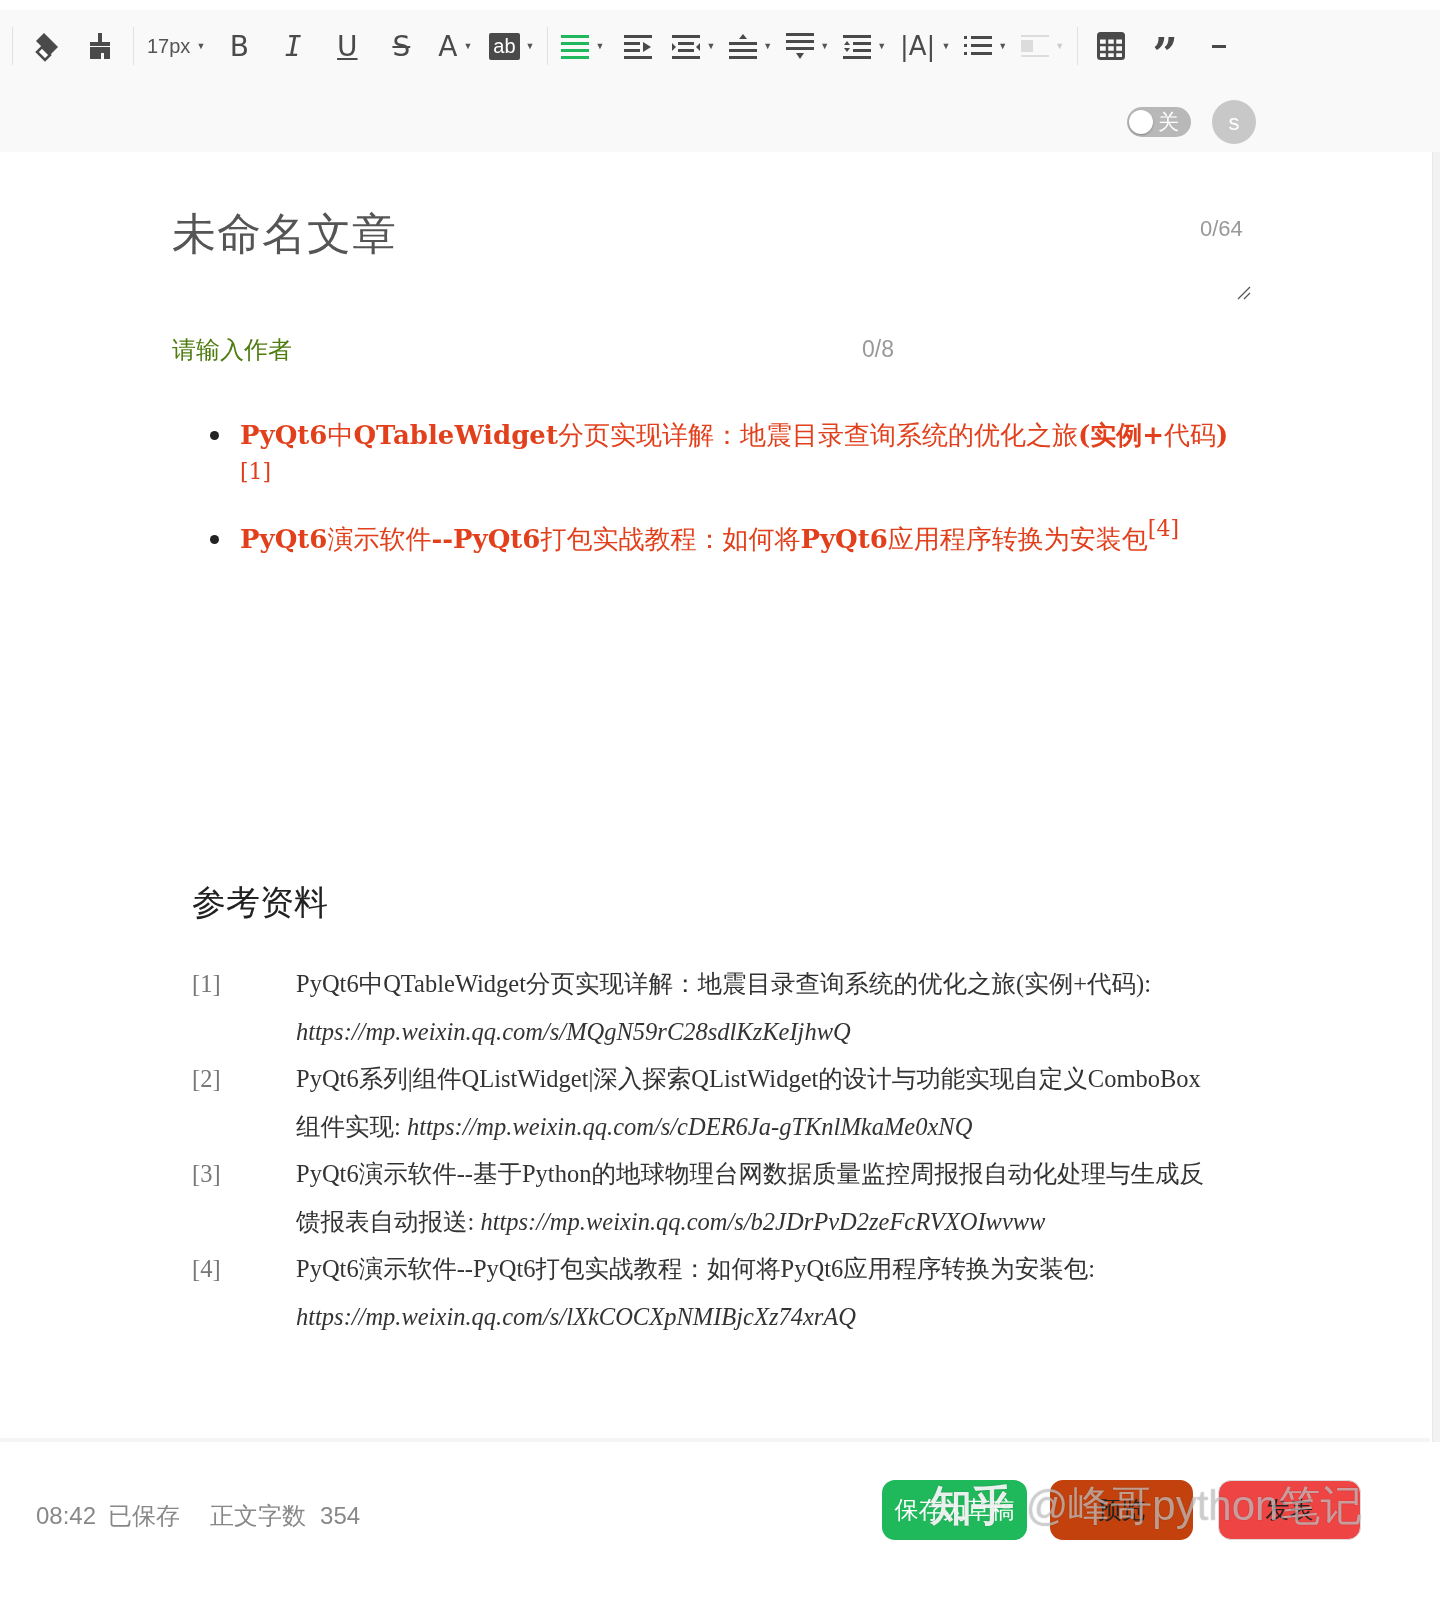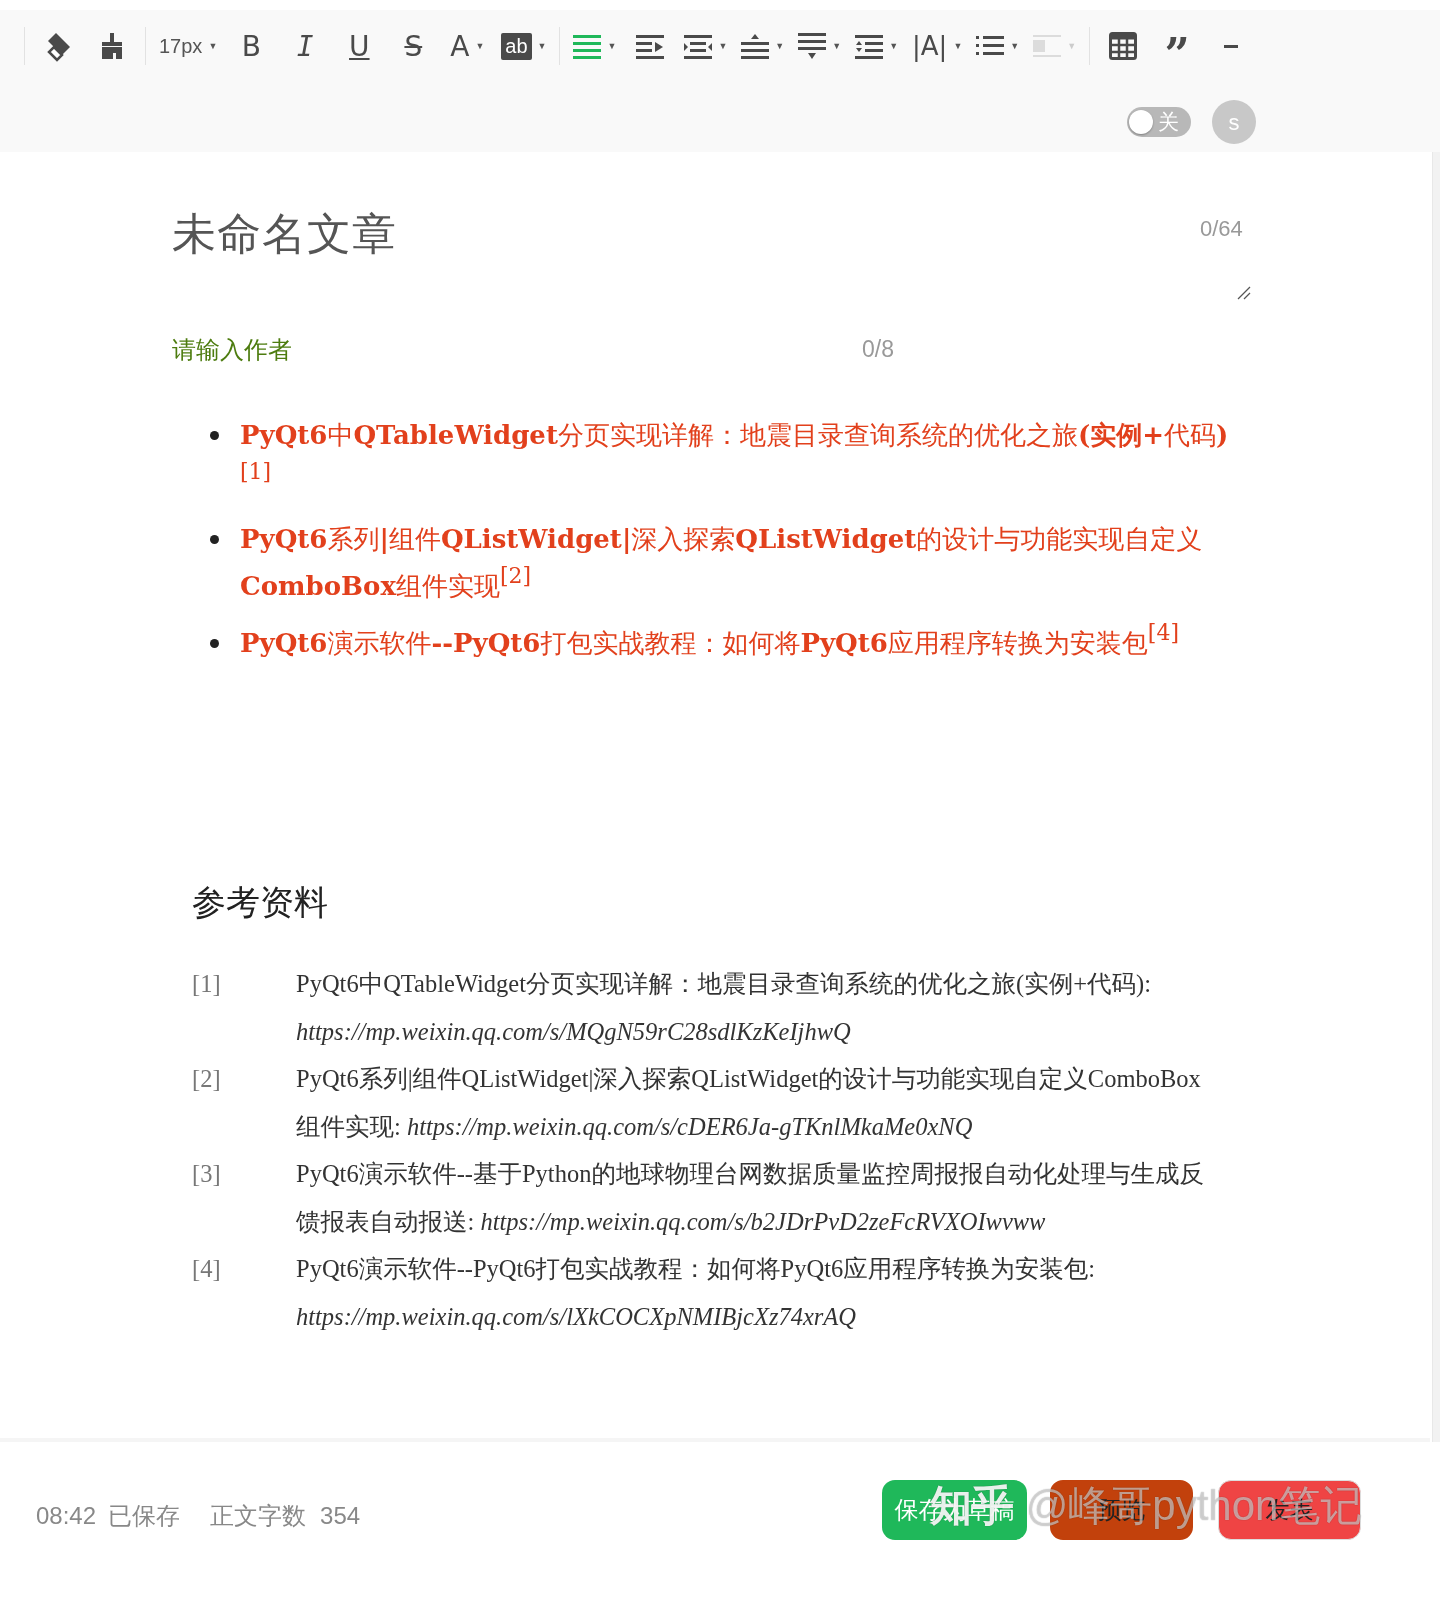--- a/index.html
+++ b/index.html
@@ -1,20 +1,20 @@
 <!DOCTYPE html>
 <html><head>
 <meta charset="utf-8">
 <style>
   * { box-sizing: border-box; margin: 0; padding: 0; }
   html, body { width: 1440px; height: 1609px; background: #ffffff; overflow: hidden; }
   body { font-family: "Liberation Sans", "DejaVu Sans", sans-serif; color: #333; position: relative; }
 
   .topbar { position: absolute; left: 0; top: 10px; width: 1440px; height: 142px; background: #f9f9f9; }
-  .toolbar { position: absolute; left: 0; top: 0; height: 72px; width: 1440px; display: flex; align-items: center; padding-left: 18px; }
+  .toolbar { position: absolute; left: 0; top: 0; height: 72px; width: 1440px; display: flex; align-items: center; padding-left: 6px; }
   .sep { width: 1px; height: 38px; background: #e2e2e2; margin: 0 6px; }
   .tb-btn { height: 40px; min-width: 40px; display: flex; align-items: center; justify-content: center; color: #4a4a4a; margin: 0 7px; cursor: pointer; position: relative; }
   .tb-btn svg { display: block; }
   .caret { font-size: 9px; color: #555; margin-left: 6px; }
   .fontsize { font-size: 20px; color: #555; font-weight: 300; }
   .tb-letter { font-size: 28px; color: #4a4a4a; font-family: "DejaVu Sans", sans-serif; }
 
   .menubar { position: absolute; left: 0; top: 82px; height: 60px; width: 1440px; }
   .menu-items { position: absolute; left: 190px; top: 10px; display: flex; }
   .menu-item { font-size: 26px; color: #333; margin-right: 36px; cursor: pointer; line-height: 40px; }
@@ -253,21 +253,20 @@
   <svg width="16" height="16" viewBox="0 0 16 16">
       <line x1="2" y1="14" x2="14" y2="2" stroke="#555" stroke-width="1.3"></line>
       <line x1="8" y1="14" x2="14" y2="8" stroke="#555" stroke-width="1.3"></line>
     </svg>
 </div>
 <div class="author-input">请输入作者</div>
 <div class="author-count">0/8</div>
 
 <ul class="bullets">
   <li class="bullet"><b>PyQt6</b><span>中</span><b>QTableWidget</b><span>分页实现详解：地震目录查询系统的优化之旅</span><b>(实例+</b><span>代码</span><b>)</b><sup>[1]</sup></li>
-  <li class="bullet"><b>PyQt6</b><span>系列</span><b>|</b><span>组件</span><b>QListWidget|</b><span>深入探索</span><b>QListWidget</b><span>的设计与功能实现自定义</span><b>ComboBox</b><span>组件实现</span><sup>[2]</sup></li>
   <li class="bullet"><b>PyQt6</b><span>演示软件</span><b>--PyQt6</b><span>打包实战教程：如何将</span><b>PyQt6</b><span>应用程序转换为安装包</span><sup>[4]</sup></li>
 </ul>
 
 <div class="ref-heading">参考资料</div>
 
 <div class="refs">
   <div class="ref">
     <span class="ref-num">[1]</span><span>PyQt6中QTableWidget分页实现详解：地震目录查询系统的优化之旅(实例+代码): </span><span class="ref-url">https://mp.weixin.qq.com/s/MQgN59rC28sdlKzKeIjhwQ</span>
   </div>
   <div class="ref">

